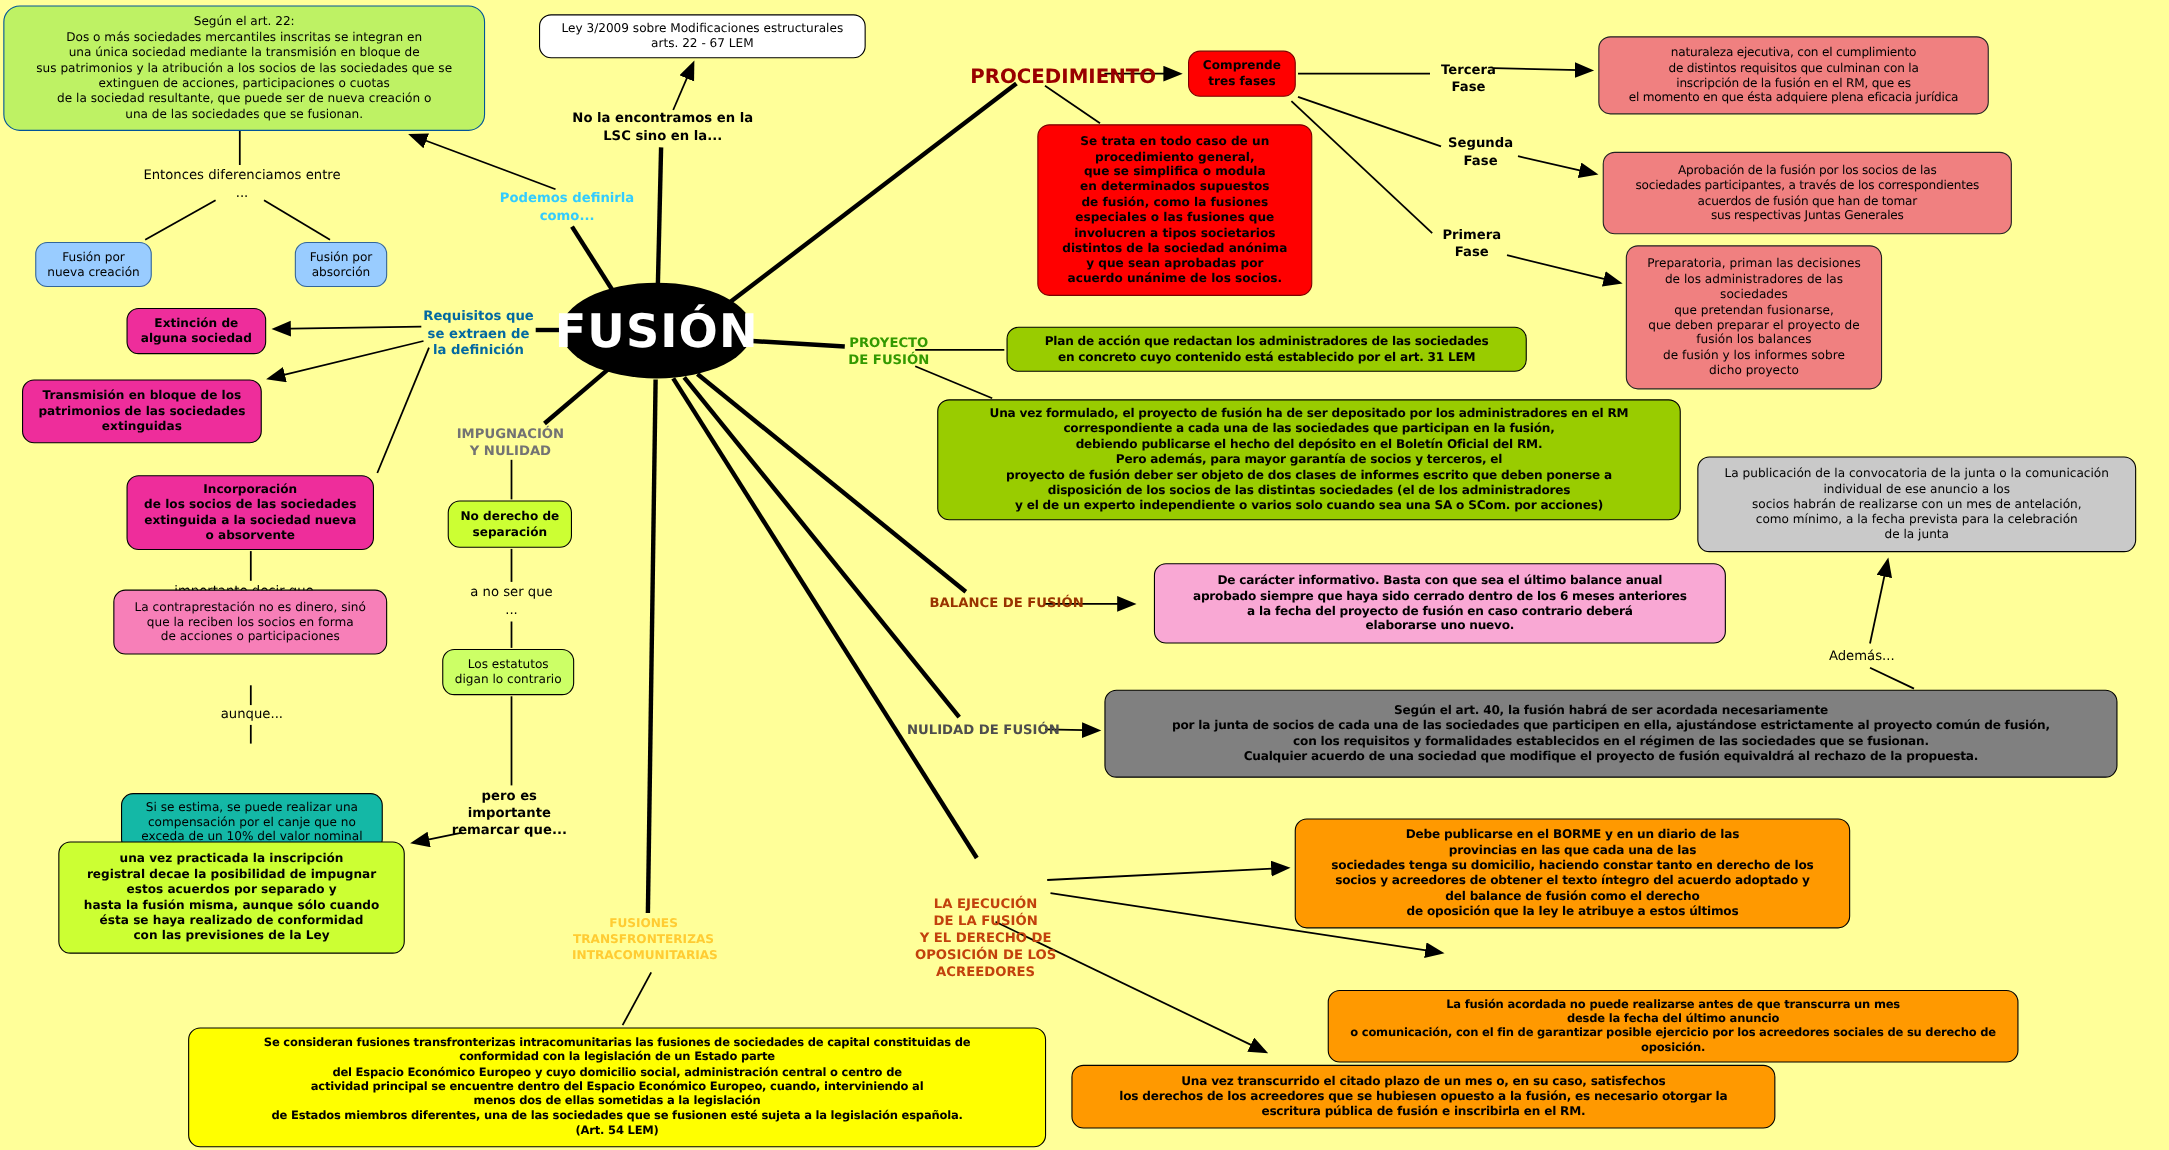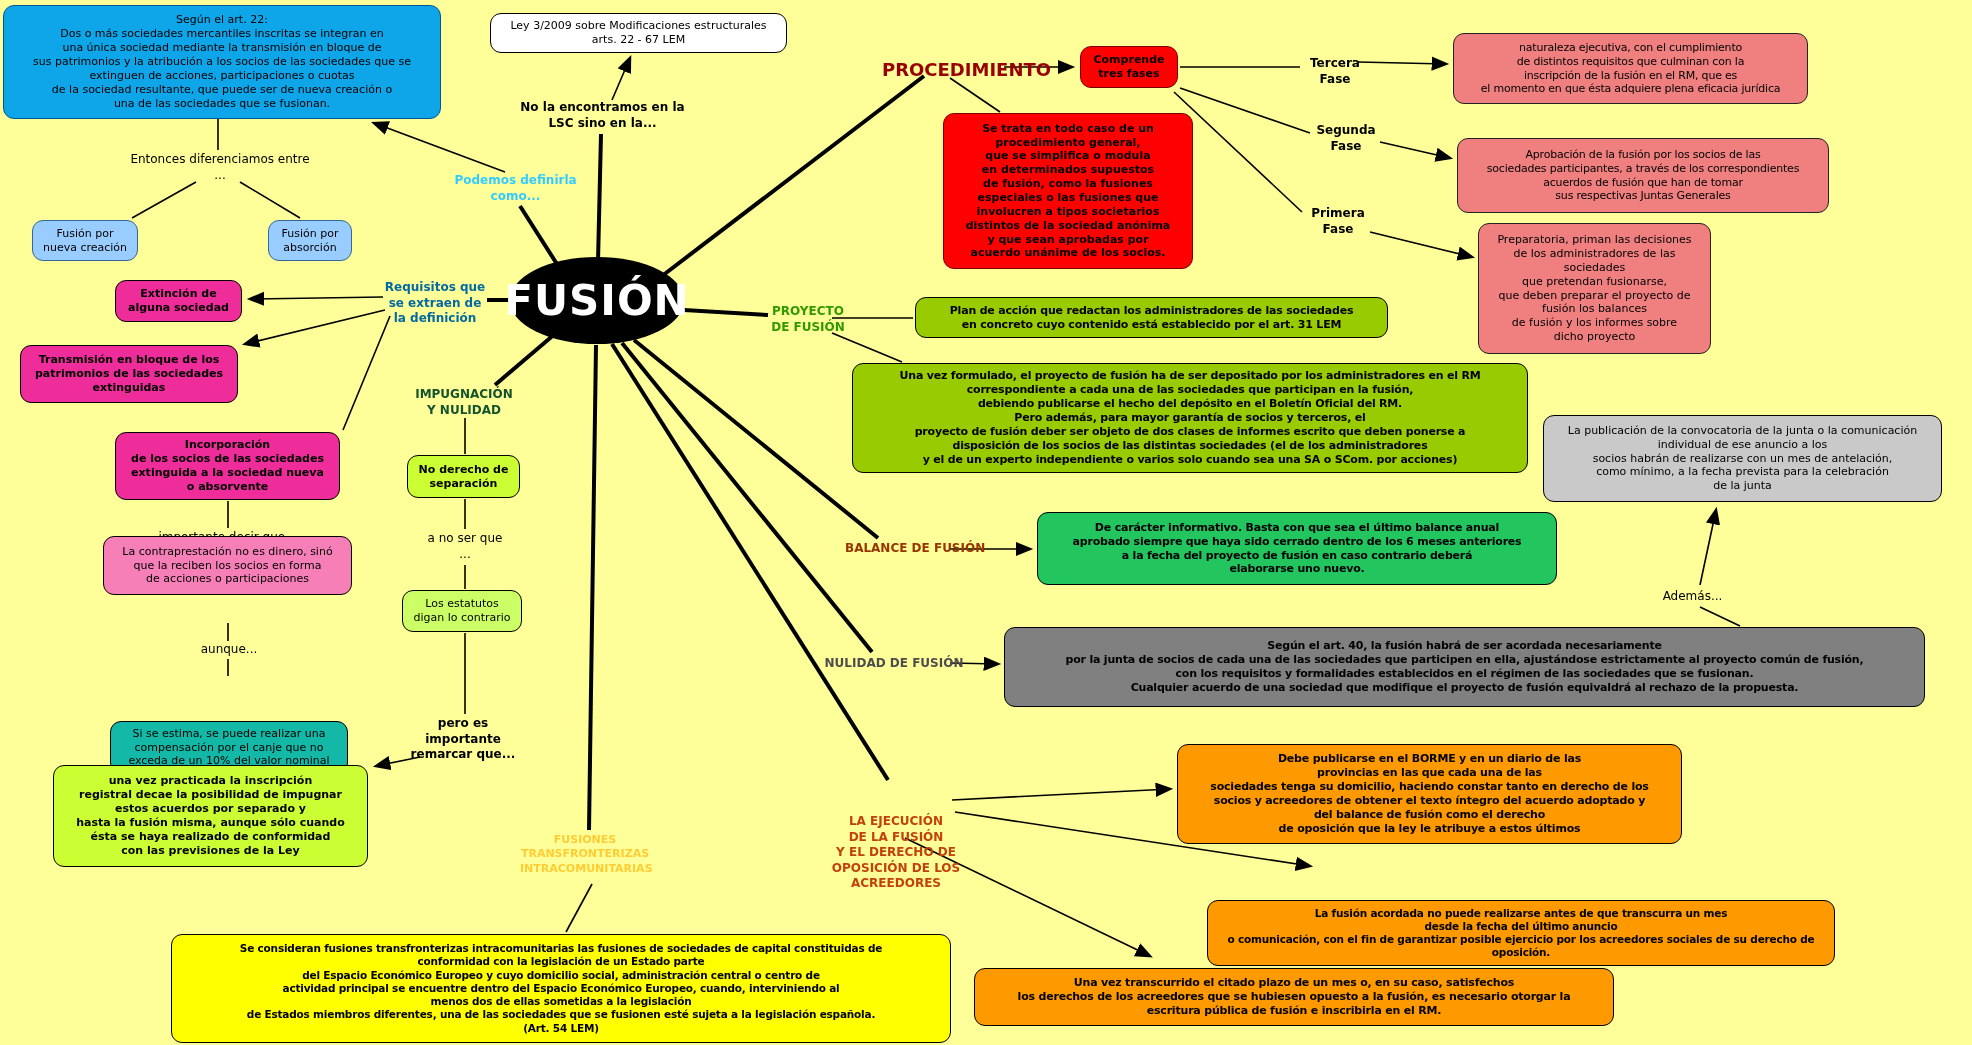--- a/index.html
+++ b/index.html
@@ -24,34 +24,34 @@
   }
   .b{font-weight:bold;}
   .tight{letter-spacing:-0.2px;}
   .fs10{font-size:10.5px;}
   .fs13{font-size:18px;}
   .hub{
     position:absolute;z-index:3;background:#000;color:#fff;border-radius:50%;
     display:flex;align-items:center;justify-content:center;
     font-weight:bold;font-size:42px;letter-spacing:1px;
   }
-  .c-cyan{background:#0ea5e9;border-color:#005599;}
+  .c-cyan{background:#bef264;border-color:#005599;border-radius:15px;}
   .c-blue{background:#99CCFF;border-color:#336699;}
   .c-white{background:#FFFFFF;}
   .c-red{background:#FF0000;border-color:#7A0000;}
   .c-salmon{background:#F08080;border-color:#222;}
   .c-magenta{background:#EE2D9B;}
   .c-pink{background:#F77FB8;}
   .c-lpink{background:#14b8a6;margin-top:44px;}
   .c-gy{background:#CCFF33;}
   .c-lgreen{background:#CCFF66;}
   .c-olive{background:#99CC00;}
   .c-gray{background:#C9C9C9;}
   .c-dgray{background:#808080;}
-  .c-brown{background:#22c55e;}
+  .c-brown{background:#f9a8d4;margin-left:12px;}
   .c-orange{background:#FF9900;}
   .c-yellow{background:#FFFF00;}
 </style>
 </head>
 <body>
 
 <svg class="wires" width="1972" height="1045" viewBox="0 0 1972 1045">
   <defs>
     <marker id="ah" markerWidth="12" markerHeight="10" refX="9" refY="4.5" orient="auto">
       <path d="M0,0 L11,4.5 L0,9 z" fill="#000"></path>
@@ -180,21 +180,21 @@
 o absorvente</div>
 <div class="lbl" style="left:155px;top:530px;width:145px">importante decir que...</div>
 <div class="box c-pink" style="left:103px;top:536px;width:249px;height:59px">La contraprestación no es dinero, sinó
 que la reciben los socios en forma
 de acciones o participaciones</div>
 <div class="lbl" style="left:198px;top:642px;width:62px">aunque...</div>
 <div class="box c-lpink" style="left:110px;top:677px;width:238px;height:53px">Si se estima, se puede realizar una
 compensación por el canje que no
 exceda de un 10% del valor nominal</div>
 
-<div class="lbl b" style="left:410px;top:387px;width:108px;color:#14532d">IMPUGNACIÓN
+<div class="lbl b" style="left:410px;top:387px;width:108px;color:#737373">IMPUGNACIÓN
 Y NULIDAD</div>
 <div class="box c-gy b" style="left:407px;top:455px;width:113px;height:43px">No derecho de
 separación</div>
 <div class="lbl" style="left:423px;top:531px;width:84px">a no ser que
 ...</div>
 <div class="box c-lgreen" style="left:402px;top:590px;width:120px;height:42px">Los estatutos
 digan lo contrario</div>
 <div class="lbl b" style="left:408px;top:716px;width:110px">pero es
 importante
 remarcar que...</div>

